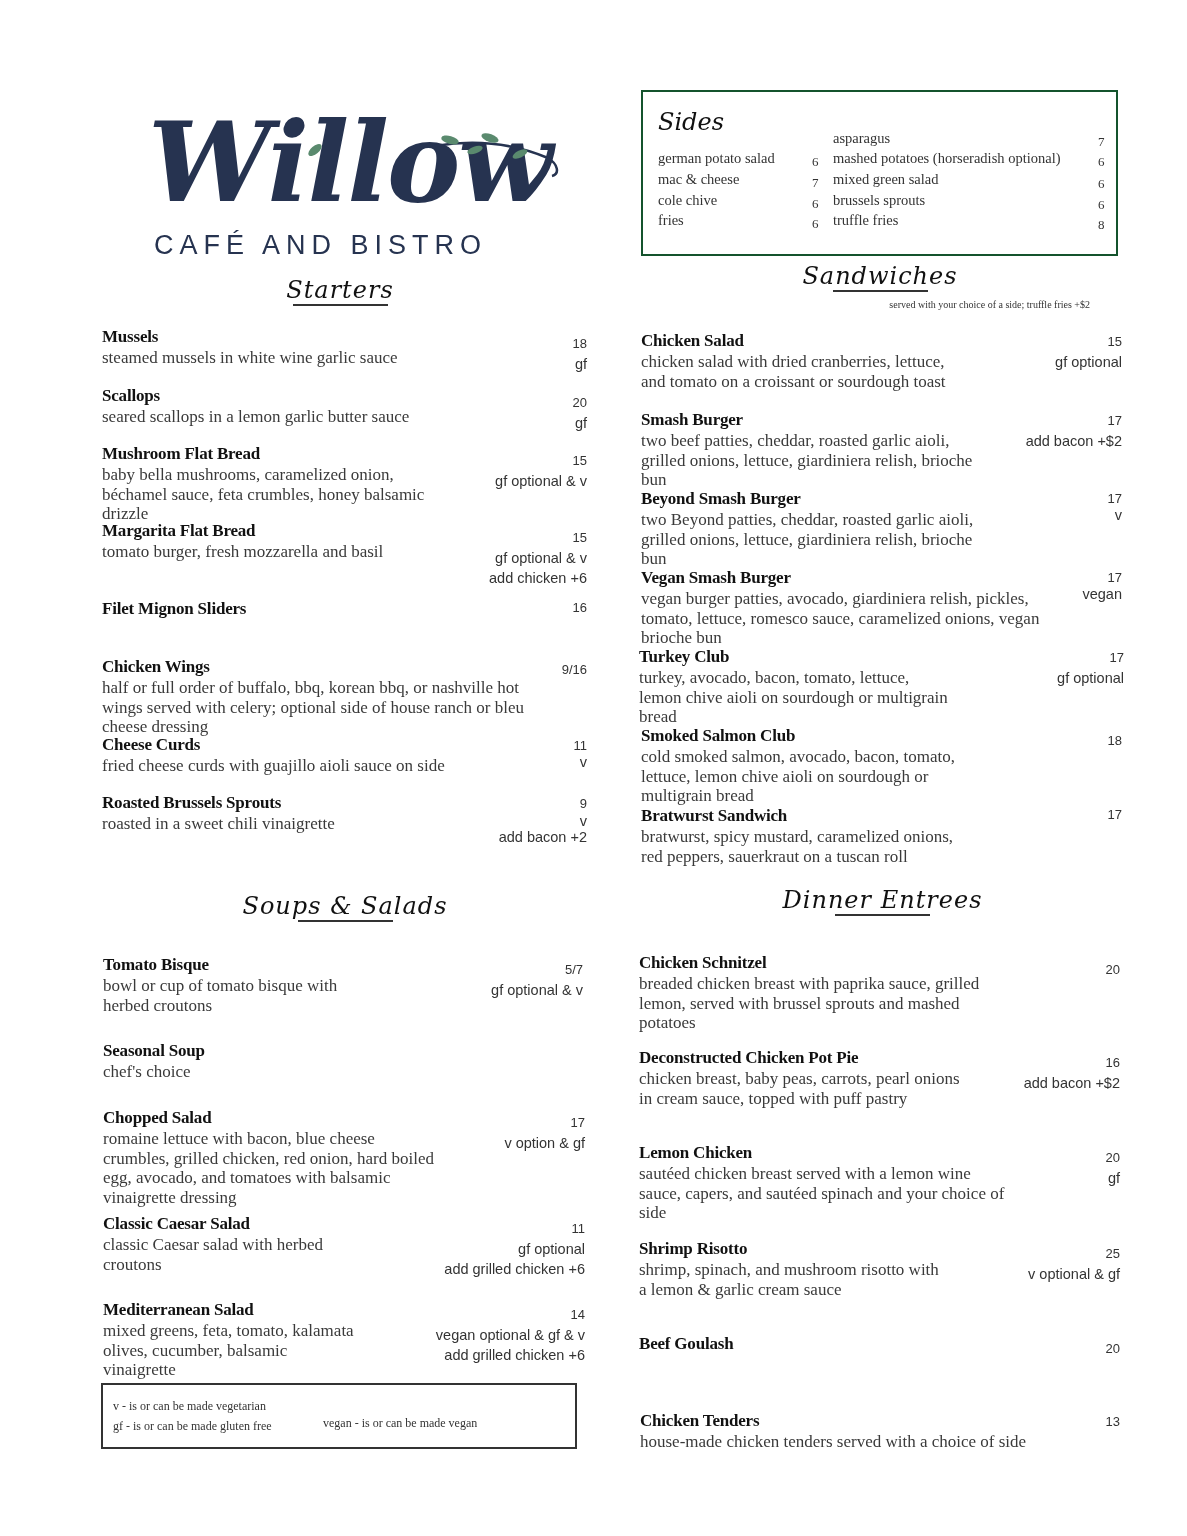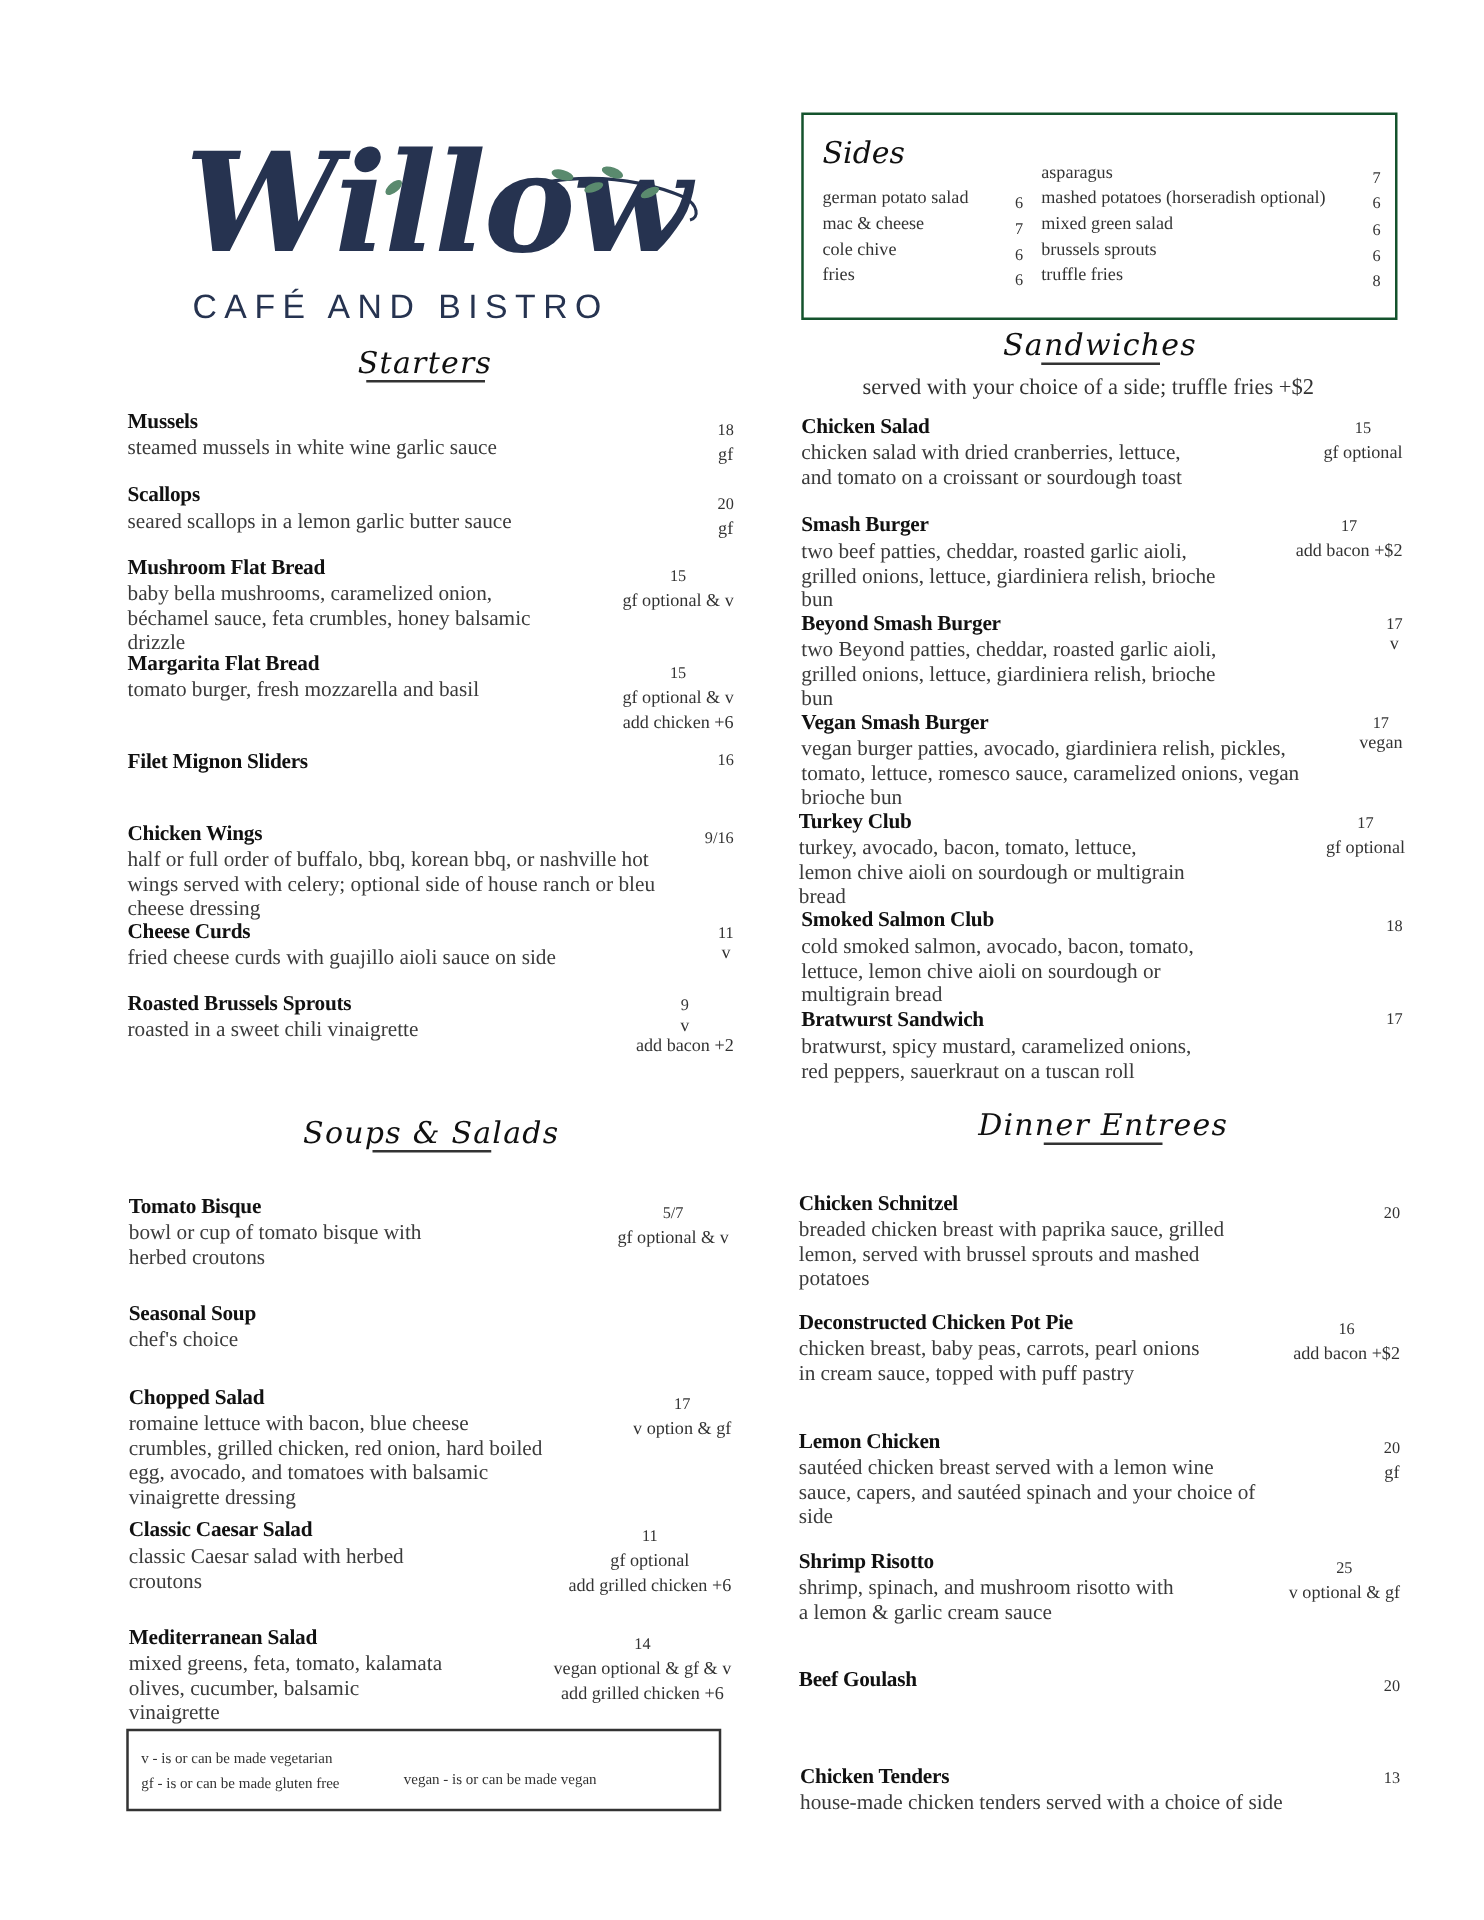--- a/index.html
+++ b/index.html
@@ -10,29 +10,29 @@
                color: #263350; font-size: 110px; letter-spacing: -2px; line-height: 1; }
   .logo-sub { font-family: "Liberation Sans", sans-serif; color: #263350; font-size: 27px;
               letter-spacing: 6px; }
   .section-title { font-family: "DejaVu Serif", serif; font-style: italic; font-size: 24px;
                    color: #111; text-align: center; letter-spacing: 1px; }
   .section-title .ul { display: block; margin: 0 auto; height: 2px; background: #333; }
   .item { position: absolute; font-size: 13.3px; line-height: 19.5px; }
   .item .name { font-family: "Liberation Serif", serif; font-weight: bold; font-size: 17px;
                 color: #111; line-height: 22px; letter-spacing: -0.2px; }
   .item .desc { color: #3a3a3a; font-family: "Liberation Serif", serif; font-size: 17px; }
-  .item .right { position: absolute; right: 0; top: 4px; text-align: center;
-                 font-family: Liberation Serif, serif; font-size: 14.5px; color: #333; line-height: 20px; }
+  .item .right { position: absolute; right: 0; top: 4px; text-align: right;
+                 font-family: Liberation Sans, sans-serif; font-size: 14.5px; color: #333; line-height: 20px; }
   .item .price { font-size: 13px; }
   .sides-box { border: 2px solid #14532d; }
   .sides-title { font-family: "DejaVu Serif", serif; font-style: italic; font-size: 24px; color: #111; }
   .side-row { position: absolute; font-family: "Liberation Serif", serif; font-size: 14.5px; color: #333; }
   .side-price { position: absolute; font-family: "Liberation Serif", serif; font-size: 13px; color: #333; }
   .legend-box { border: 2px solid #333; font-family: "Liberation Serif", serif; font-size: 12px; color: #333; }
-  .subtitle { font-family: "Liberation Serif", serif; font-size: 18px; color: #333; text-align: left; }
+  .subtitle { font-family: "Liberation Serif", serif; font-size: 10px; color: #333; text-align: right; }
 </style>
 </head>
 <body>
 
 <div class="abs" style="left:140px; top:100px; width:430px; height:160px;">
   <div class="abs logo-word" style="left:8px; top:8px;">Willow</div>
   <svg class="abs" style="left:290px; top:28px;" width="140" height="50" viewBox="0 0 140 50">
     <path d="M5 18 C40 12, 80 14, 118 30 C128 36, 130 46, 122 48" stroke="#263350" stroke-width="2.5" fill="none"></path>
     <ellipse cx="20" cy="12" rx="9" ry="4" fill="#5a8a6e" transform="rotate(15 20 12)"></ellipse>
     <ellipse cx="45" cy="22" rx="8" ry="3.5" fill="#5a8a6e" transform="rotate(-20 45 22)"></ellipse>

